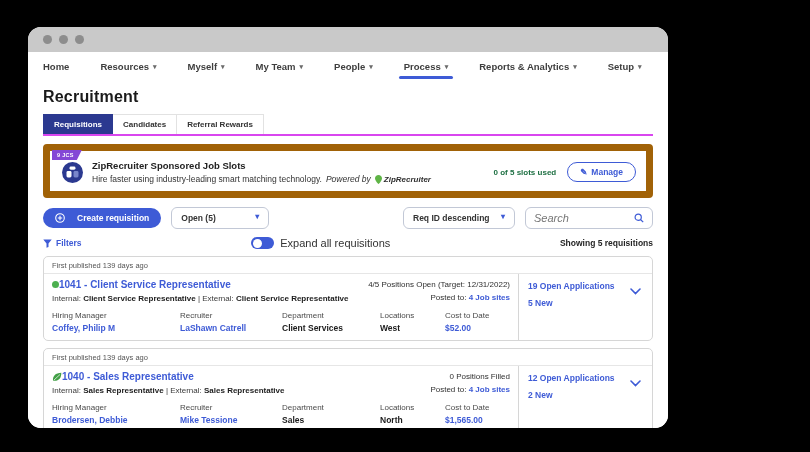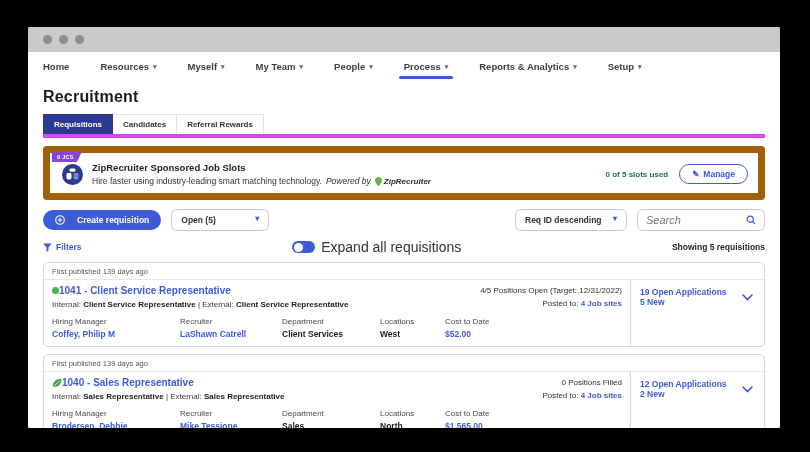--- a/index.html
+++ b/index.html
@@ -4,41 +4,41 @@
 <style>
   * { box-sizing: border-box; margin: 0; padding: 0; }
   html,body { width:810px; height:452px; }
   body {
     background:#000;
     font-family:"Liberation Sans", sans-serif;
     position:relative;
     overflow:hidden;
   }
   .window {
-    position:absolute; left:28px; top:27px; width:752px; height:401px;
-    background:#fff; border-radius:2px; overflow:hidden;
+    position:absolute; left:28px; top:27px; width:640px; height:401px;
+    background:#fff; border-radius:13px; overflow:hidden;
     box-shadow:0 8px 18px rgba(0,0,0,.55);
   }
   .titlebar {
     height:25px; background:#c9c9c9; display:flex; align-items:center;
     padding-left:15px; gap:7px;
   }
   .win-dot { width:9px; height:9px; border-radius:50%; background:#8d8d8d; }
   .content { padding:0 15px; height:376px; background:#fff; position:relative; overflow:hidden; }
 
   
   .nav { display:flex; gap:31px; padding-top:9px; font-size:9.5px; font-weight:700; color:#3e3e3e; }
   .nav-item { display:flex; align-items:center; gap:4px; padding-bottom:7px; position:relative; cursor:pointer; white-space:nowrap; }
   .nav-caret { font-size:7px; color:#6a6a6a; line-height:1; }
   .nav-item.active::after { content:""; position:absolute; left:-5px; right:-5px; bottom:0; height:3px; background:#3e5bd6; border-radius:2px; }
 
   h1 { font-size:16px; color:#1b1b1b; margin-top:9px; letter-spacing:.2px; }
 
   
-  .tabs { display:flex; margin-top:8px; border-bottom:4px solid #d946ef; }
+  .tabs { display:flex; margin-top:8px; border-bottom:2px solid #d946ef; }
   .tab { font-size:8px; font-weight:700; color:#333; padding:5px 10px; background:#fff; border:1px solid #e2e2e2; border-bottom:none; cursor:pointer; }
   .tab + .tab { border-left:none; }
   .tab.active { background:#2b3990; color:#fff; border-color:#2b3990; }
 
   
   .banner { position:relative; margin-top:8px; border:7px solid #a16207; border-radius:4px; display:flex; align-items:center; padding:9px 10px 7px 12px; }
   .badge { position:absolute; top:-1px; left:2px; background:#8447d6; color:#fff; font-size:5.5px; font-weight:700; letter-spacing:.3px; padding:2px 8px 2px 5px; clip-path:polygon(0 0,100% 0,calc(100% - 5px) 100%,0 100%); }
   .banner-icon { width:21px; height:21px; margin-right:9px; flex:none; }
   .banner-title { font-size:9.5px; font-weight:700; color:#222; }
   .banner-sub { font-size:8.5px; color:#333; margin-top:3px; display:flex; align-items:center; gap:4px; }
@@ -57,21 +57,21 @@
   .sort-select { width:112px; margin-left:auto; }
   .search-box { display:flex; align-items:center; justify-content:space-between; border:1px solid #c2c8d6; border-radius:6px; padding:4px 8px; margin-left:10px; width:128px; background:#fff; }
   .search-box input { border:none; outline:none; font-style:italic; font-size:11px; color:#555; width:100px; font-family:inherit; background:transparent; }
 
   
   .filter-row { display:flex; align-items:center; margin-top:8px; font-size:8.5px; }
   .filters { display:flex; align-items:center; gap:4px; color:#3e5bd6; font-weight:700; cursor:pointer; }
   .toggle-zone { flex:1; display:flex; align-items:center; justify-content:center; gap:6px; }
   .toggle { width:23px; height:12px; border-radius:7px; background:#3e5bd6; position:relative; cursor:pointer; flex:none; }
   .toggle-knob { position:absolute; left:2px; top:1.5px; width:9px; height:9px; border-radius:50%; background:#fff; }
-  .toggle-label { font-size:14px; color:#333;text-align:right; }
+  .toggle-label { font-size:11px; color:#333;text-align:right; }
   .result-count { font-weight:700; color:#262626; font-size:8.5px; }
 
   
   .card { border:1px solid #d6d6d6; border-radius:5px; margin-top:7px; overflow:hidden; background:#fff; }
   .card-strip { font-size:7.5px; color:#555; padding:3.5px 8px; border-bottom:1px solid #e6e6e6; }
   .card-body { display:flex; align-items:stretch; }
   .card-main { flex:1; padding:5px 8px 7px; }
   .main-top { display:flex; justify-content:space-between; }
   .req-title { display:flex; align-items:center; font-size:10px; font-weight:700; color:#3e5bd6; cursor:pointer; }
   .status-dot { width:7px; height:7px; border-radius:50%; background:#4caf50; flex:none; }
@@ -79,21 +79,21 @@
   .int-ext b { color:#1c1c1c; }
   .pos-block { text-align:right; font-size:8px; color:#2f2f2f; padding-top:1px; white-space:nowrap; }
   .posted-line { margin-top:4px; }
   .posted-link { color:#3e5bd6; font-weight:700; cursor:pointer; }
   .req-table { display:grid; grid-template-columns:128px 102px 98px 65px auto; margin-top:8px; }
   .col-head { font-size:8px; color:#4a4a4a; }
   .col-val { font-size:8.5px; margin-top:3px; color:#1c1c1c; font-weight:700; }
   .col-val.link { color:#3e5bd6; font-weight:600; cursor:pointer; }
   .apps-col { border-left:1px solid #d6d6d6; width:112px; flex:none; padding:7px 9px; }
   .apps-link { display:block; font-size:8.5px; font-weight:700; color:#3e5bd6; cursor:pointer; }
-  .new-link { display:block; font-size:8.5px; font-weight:600; color:#3e5bd6; cursor:pointer; }
+  .new-link { display:block; font-size:8.5px; font-weight:600; color:#3e5bd6; margin-top:7px; cursor:pointer; }
   .chevron-col { width:22px; flex:none; padding-top:7px; cursor:pointer; }
 </style>
 </head>
 <body>
 
 <div class="window">
   <div class="titlebar">
     <span class="win-dot"></span>
     <span class="win-dot"></span>
     <span class="win-dot"></span>

